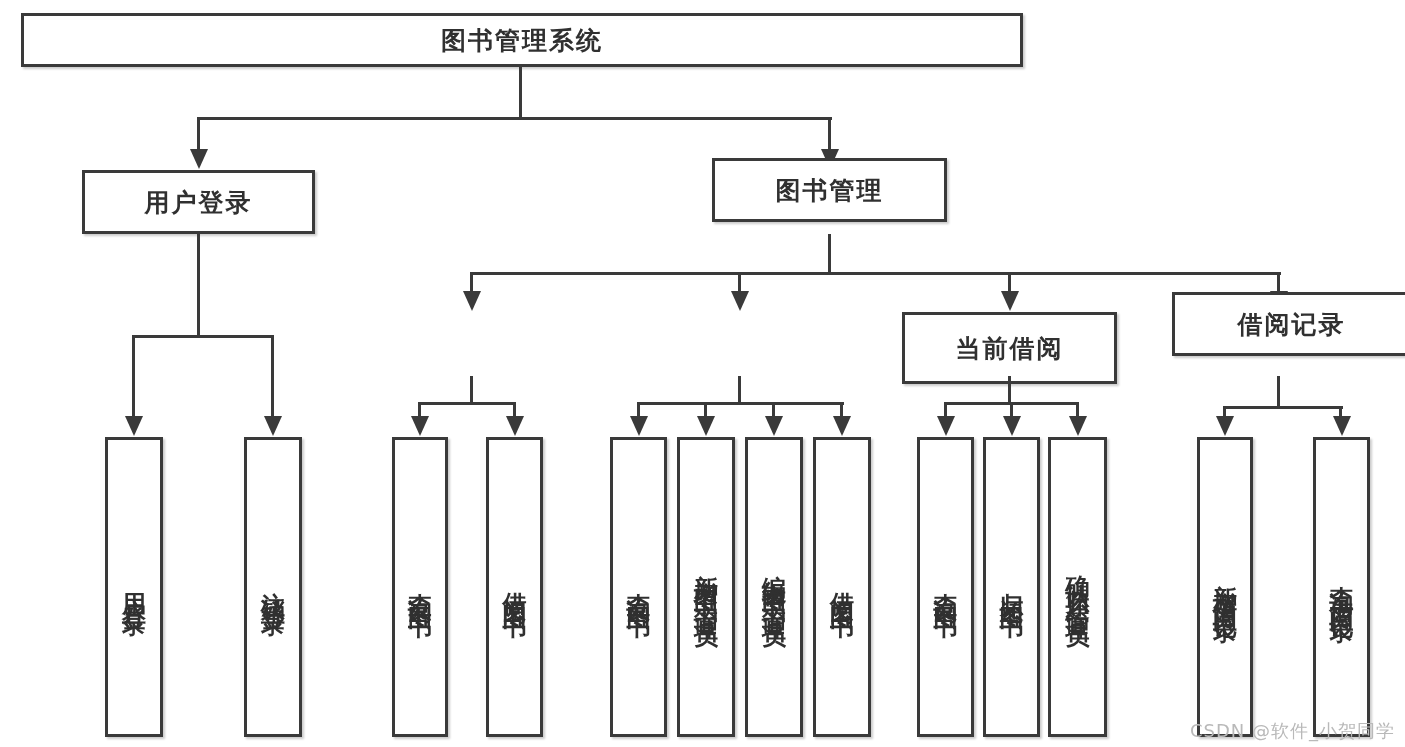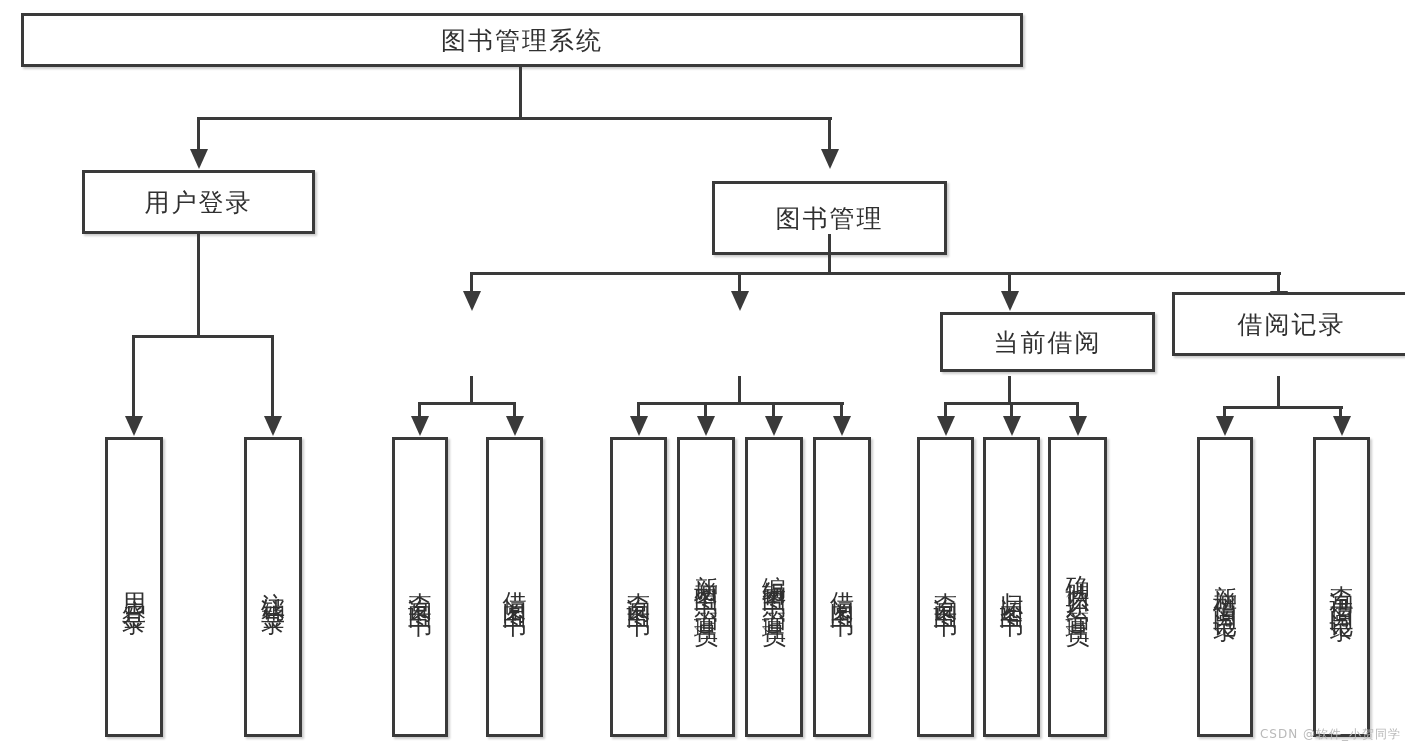--- a/index.html
+++ b/index.html
@@ -13,67 +13,68 @@
     position:relative;width:1405px;height:747px;overflow:hidden;
     background:var(--background);
     font-family:"DejaVu Sans","Liberation Sans",sans-serif;
     color:var(--text);
   }
   .box{
     position:absolute;box-sizing:border-box;background:var(--background);
     border:3px solid var(--line);
     display:flex;align-items:center;justify-content:center;
     box-shadow:2px 2px 2px rgba(130,130,130,.4);
+    font-weight:bold;
   }
   .box.h{font-size:25px;letter-spacing:2px;}
   .vlabel{
     writing-mode:vertical-lr;text-orientation:mixed;
     font-size:24px;line-height:1;letter-spacing:7px;
   }
   .vline{position:absolute;width:3px;background:var(--line);}
   .hline{position:absolute;height:3px;background:var(--line);}
   .arrow{
     position:absolute;width:0;height:0;
     border-left:9px solid transparent;border-right:9px solid transparent;
     border-top:20px solid var(--line);
   }
   .watermark{
-    position:absolute;right:4px;bottom:4px;
-    font-size:12px;letter-spacing:1px;color:var(--watermark);z-index:5;
+    position:absolute;right:10px;bottom:4px;
+    font-size:18px;letter-spacing:1px;color:var(--watermark);z-index:5;
   }
 </style>
 </head>
 <body>
 
 <div class="canvas">
 
   <div class="box h" style="left:21px;top:13px;width:1002px;height:54px">图书管理系统</div>
 
   <div class="vline" style="left:519px;top:67px;height:53px"></div>
   <div class="hline" style="left:197px;top:117px;width:635px"></div>
   <div class="vline" style="left:197px;top:117px;height:40px"></div>
   <div class="arrow" style="left:190px;top:149px"></div>
   <div class="vline" style="left:828px;top:117px;height:40px"></div>
   <div class="arrow" style="left:821px;top:149px"></div>
 
   <div class="box h" style="left:82px;top:170px;width:233px;height:64px">用户登录</div>
-  <div class="box h" style="left:712px;top:181px;width:235px;height:74px">图书管理</div>
+  <div class="box h" style="left:712px;top:158px;width:235px;height:64px">图书管理</div>
 
   <div class="vline" style="left:828px;top:234px;height:41px"></div>
   <div class="hline" style="left:470px;top:272px;width:811px"></div>
   <div class="vline" style="left:470px;top:272px;height:28px"></div>
   <div class="arrow" style="left:463px;top:291px"></div>
   <div class="vline" style="left:738px;top:272px;height:28px"></div>
   <div class="arrow" style="left:731px;top:291px"></div>
   <div class="vline" style="left:1008px;top:272px;height:28px"></div>
   <div class="arrow" style="left:1001px;top:291px"></div>
   <div class="vline" style="left:1277px;top:272px;height:28px"></div>
   <div class="arrow" style="left:1270px;top:291px"></div>
 
-  <div class="box h" style="left:940px;top:312px;width:215px;height:60px">当前借阅</div>
+  <div class="box h" style="left:902px;top:312px;width:215px;height:72px">当前借阅</div>
   <div class="box h" style="left:1172px;top:292px;width:239px;height:64px">借阅记录</div>
 
   <div class="vline" style="left:197px;top:234px;height:104px"></div>
   <div class="hline" style="left:132px;top:335px;width:142px"></div>
   <div class="vline" style="left:132px;top:335px;height:90px"></div>
   <div class="arrow" style="left:125px;top:416px"></div>
   <div class="vline" style="left:271px;top:335px;height:90px"></div>
   <div class="arrow" style="left:264px;top:416px"></div>
 
   <div class="vline" style="left:470px;top:376px;height:29px"></div>

